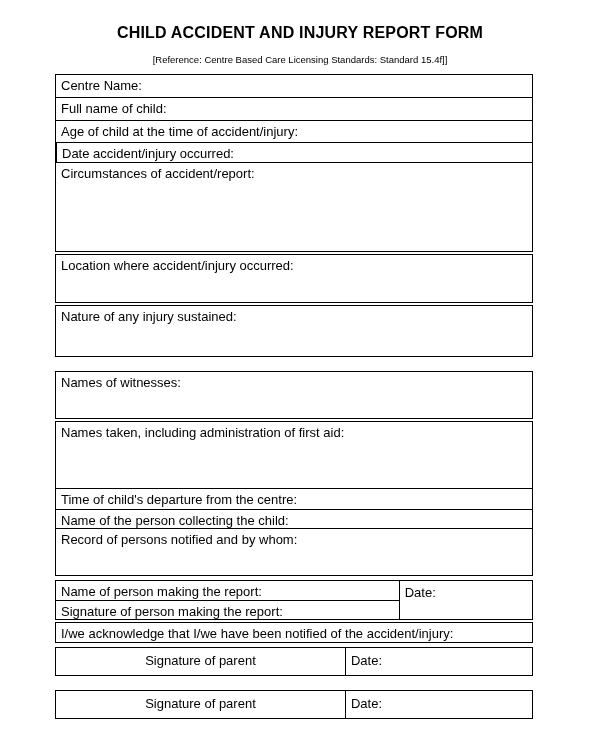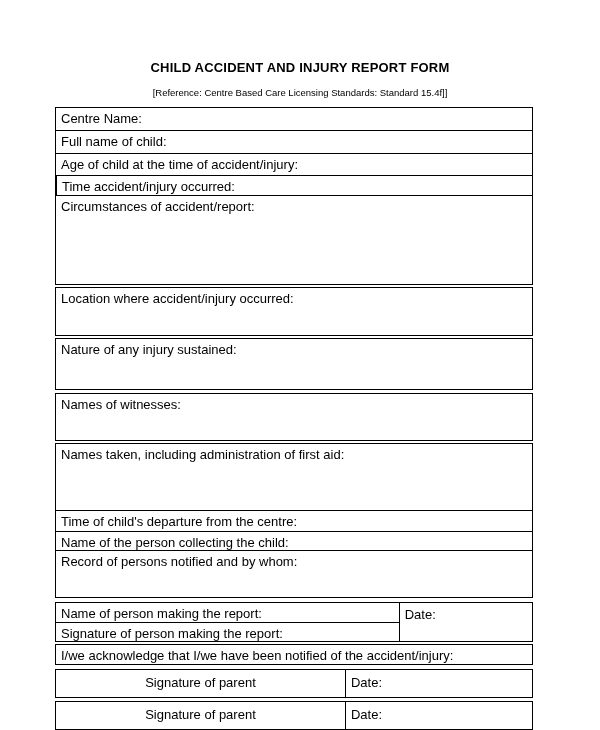--- a/index.html
+++ b/index.html
@@ -5,24 +5,24 @@
   * { margin: 0; padding: 0; box-sizing: border-box; }
   html, body { background: #ffffff; }
   body {
     width: 600px; height: 730px;
     font-family: "Liberation Sans", sans-serif;
     color: #000;
     position: relative;
     overflow: hidden;
   }
   .doc-title {
-    padding-top: 60px;
+    padding-top: 24px;
     text-align: center;
     font-weight: bold;
-    font-size: 13px;
+    font-size: 16px;
     letter-spacing: 0.2px;
   }
   .doc-ref {
     margin-top: 12px;
     text-align: center;
     font-size: 9.5px;
   }
   .form {
     width: 478px;
     margin-left: 55px;
@@ -31,21 +31,21 @@
   .sec { border: 1px solid #000; background: #fff; }
   .row { position: relative; padding: 3px 5px 0 5px; font-size: 11px; }
   .bt { border-top: 1px solid #000; }
   .split { display: flex; padding: 0; }
   .split > .cell { padding: 3px 5px 0 5px; }
   .cell-r { border-left: 1px solid #000; }
   .lbl { font-size: 13px; line-height: 1.25; }
   
   .mt-join { margin-top: -1px; }
   .mt2 { margin-top: 2px; }
-  .mt3 { margin-top: 3px; }
+  .mt3 { margin-top: 14px; }
   .mt4 { margin-top: 4px; }
   
   .reporter { display: flex; }
   .reporter-left { flex: 1 1 auto; }
   .reporter-right { width: 28%; border-left: 1px solid #000; padding: 4px 5px 0 5px; font-size: 11px; }
   
   .parent-row { display: flex; height: 27px; }
   .parent-row .sig { width: 60.7%; padding: 5px 5px 0 5px; font-size: 11px; text-align: center; }
   .parent-row .date { flex: 1 1 auto; border-left: 1px solid #000; padding: 5px 5px 0 5px; font-size: 11px; }
 </style>
@@ -64,21 +64,21 @@
         <span class="lbl">Centre Name:</span>
       </div>
       <div class="row bt" style="height:23px">
         <span class="lbl">Full name of child:</span>
       </div>
       <div class="row bt" style="height:22px">
         <span class="lbl">Age of child at the time of accident/injury:</span>
       </div>
       <div class="row bt split" style="height:20px">
         <div class="cell cell-r" style="flex:1 1 auto">
-          <span class="lbl">Time accident/injury occurred:</span>
+          <span class="lbl">Date accident/injury occurred:</span>
         </div>
       </div>
     </div>
 
     <div class="sec mt-join">
       <div class="row" style="height:88px">
         <span class="lbl">Circumstances of accident/report:</span>
       </div>
     </div>
 

